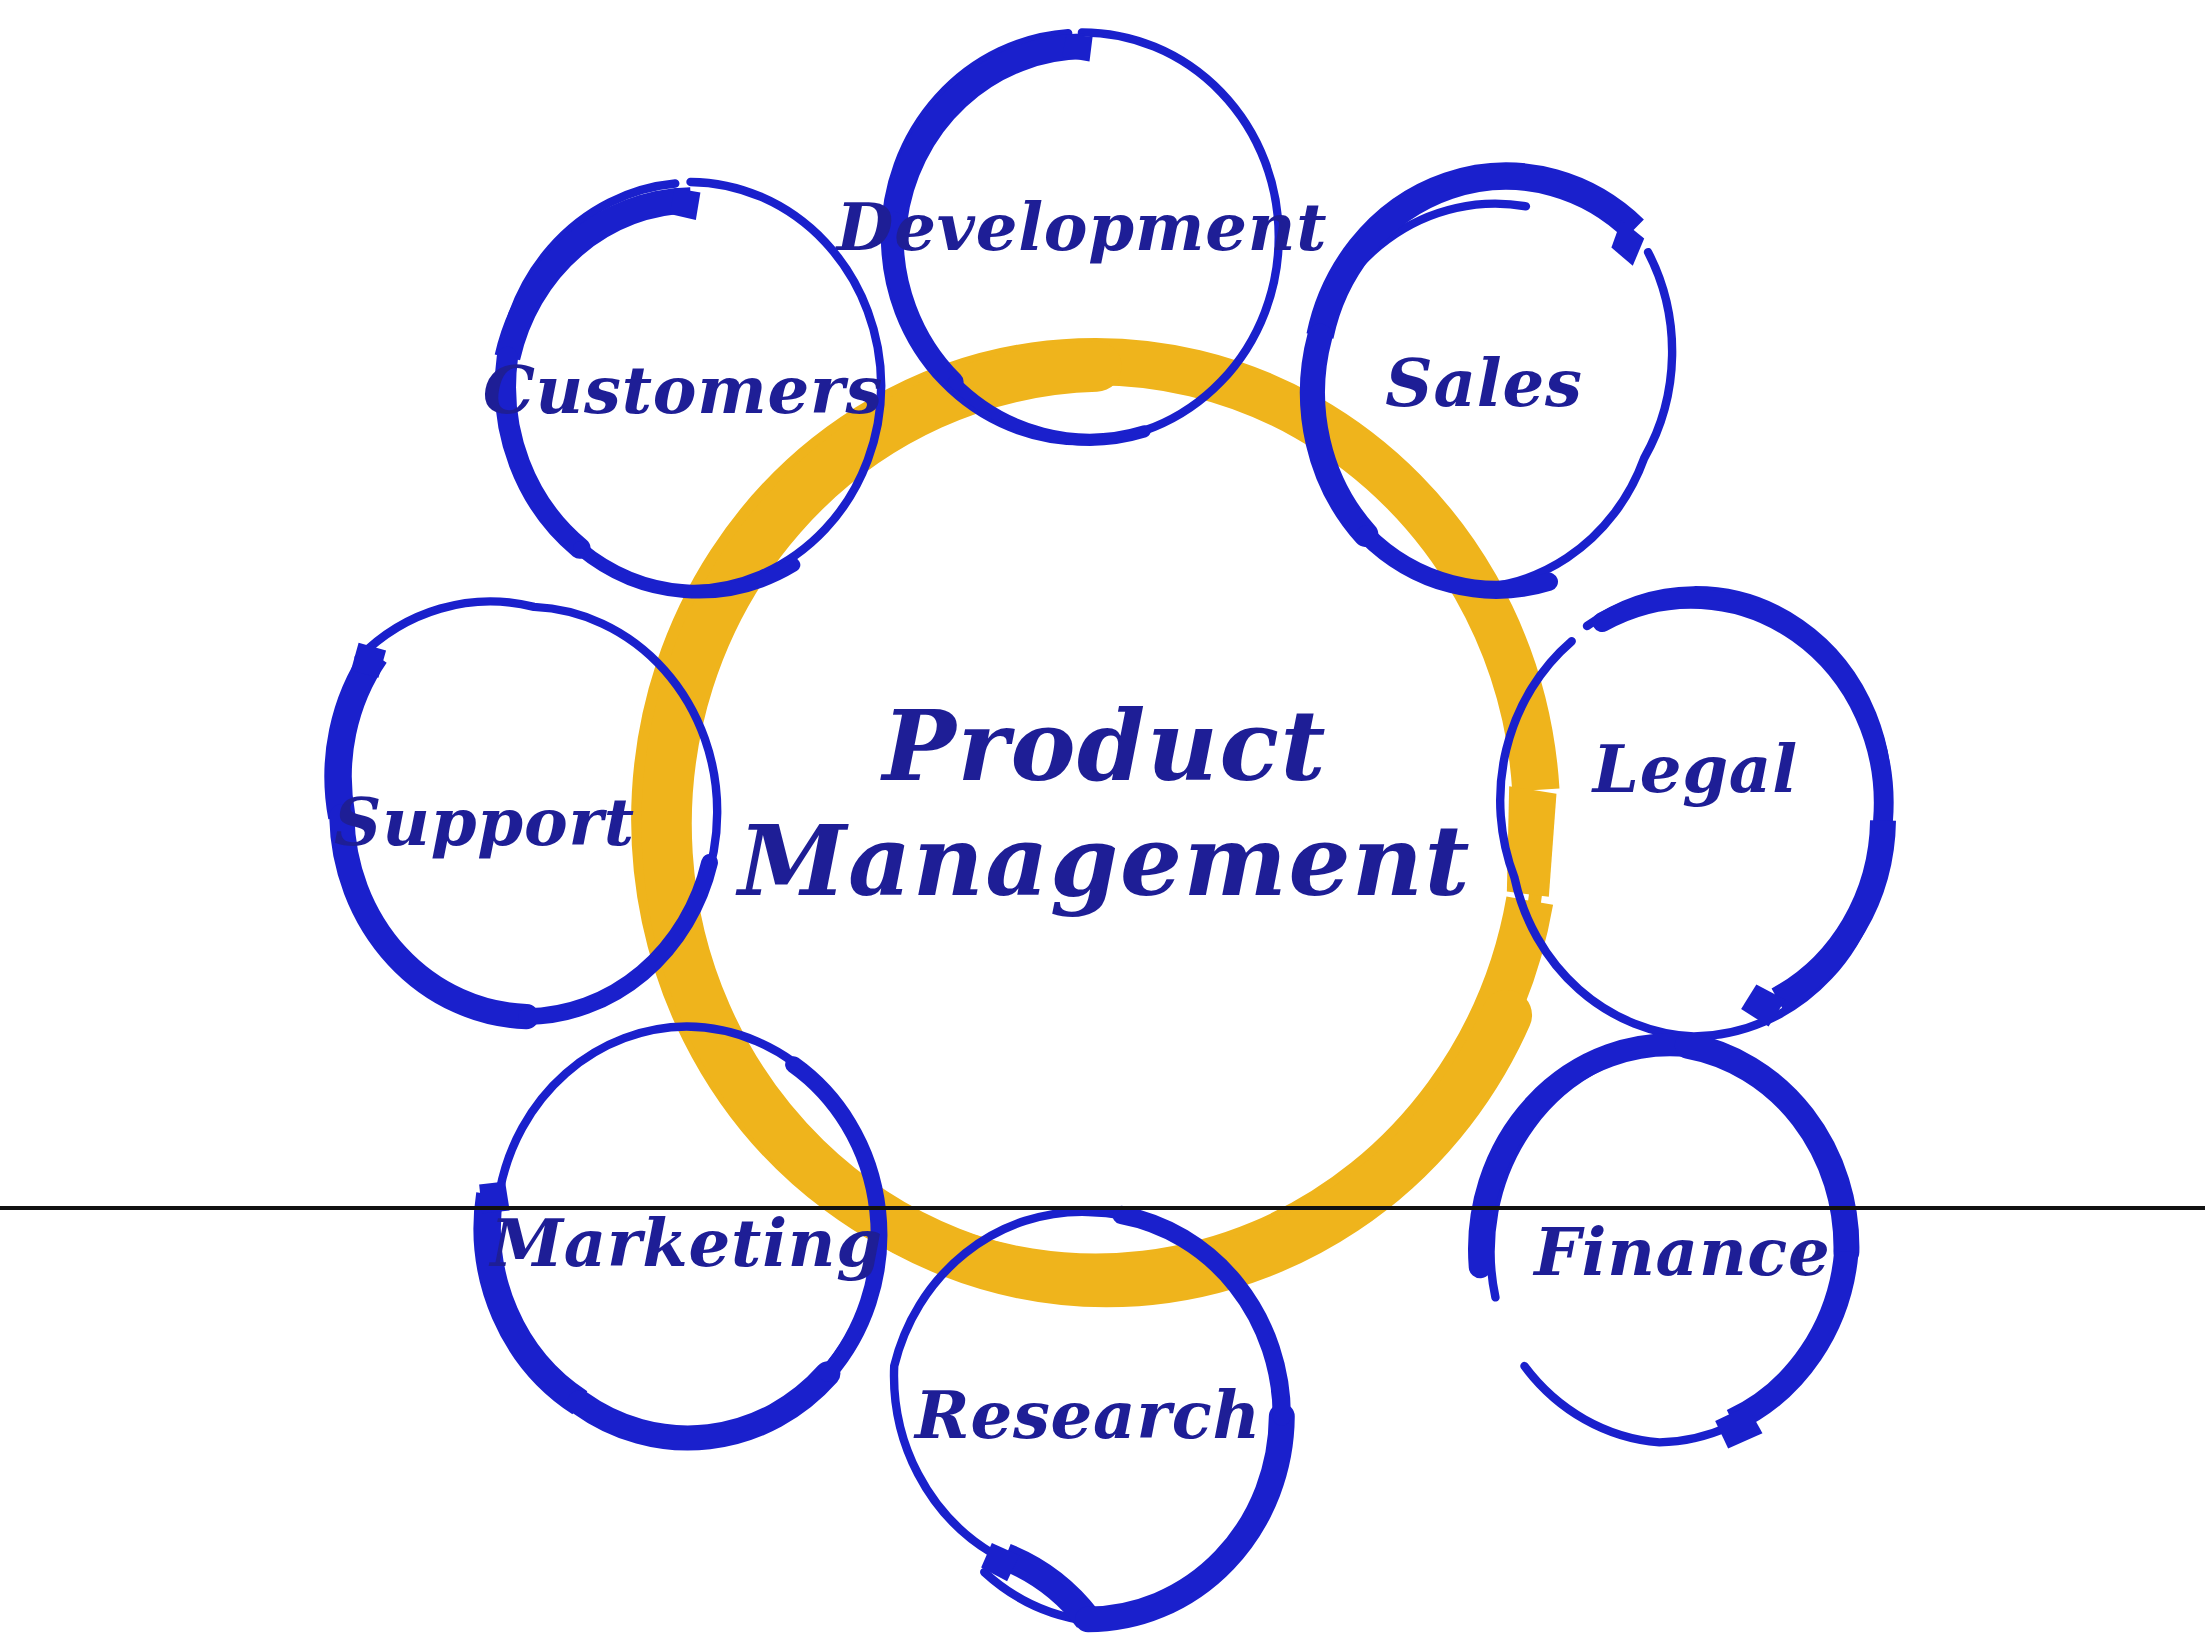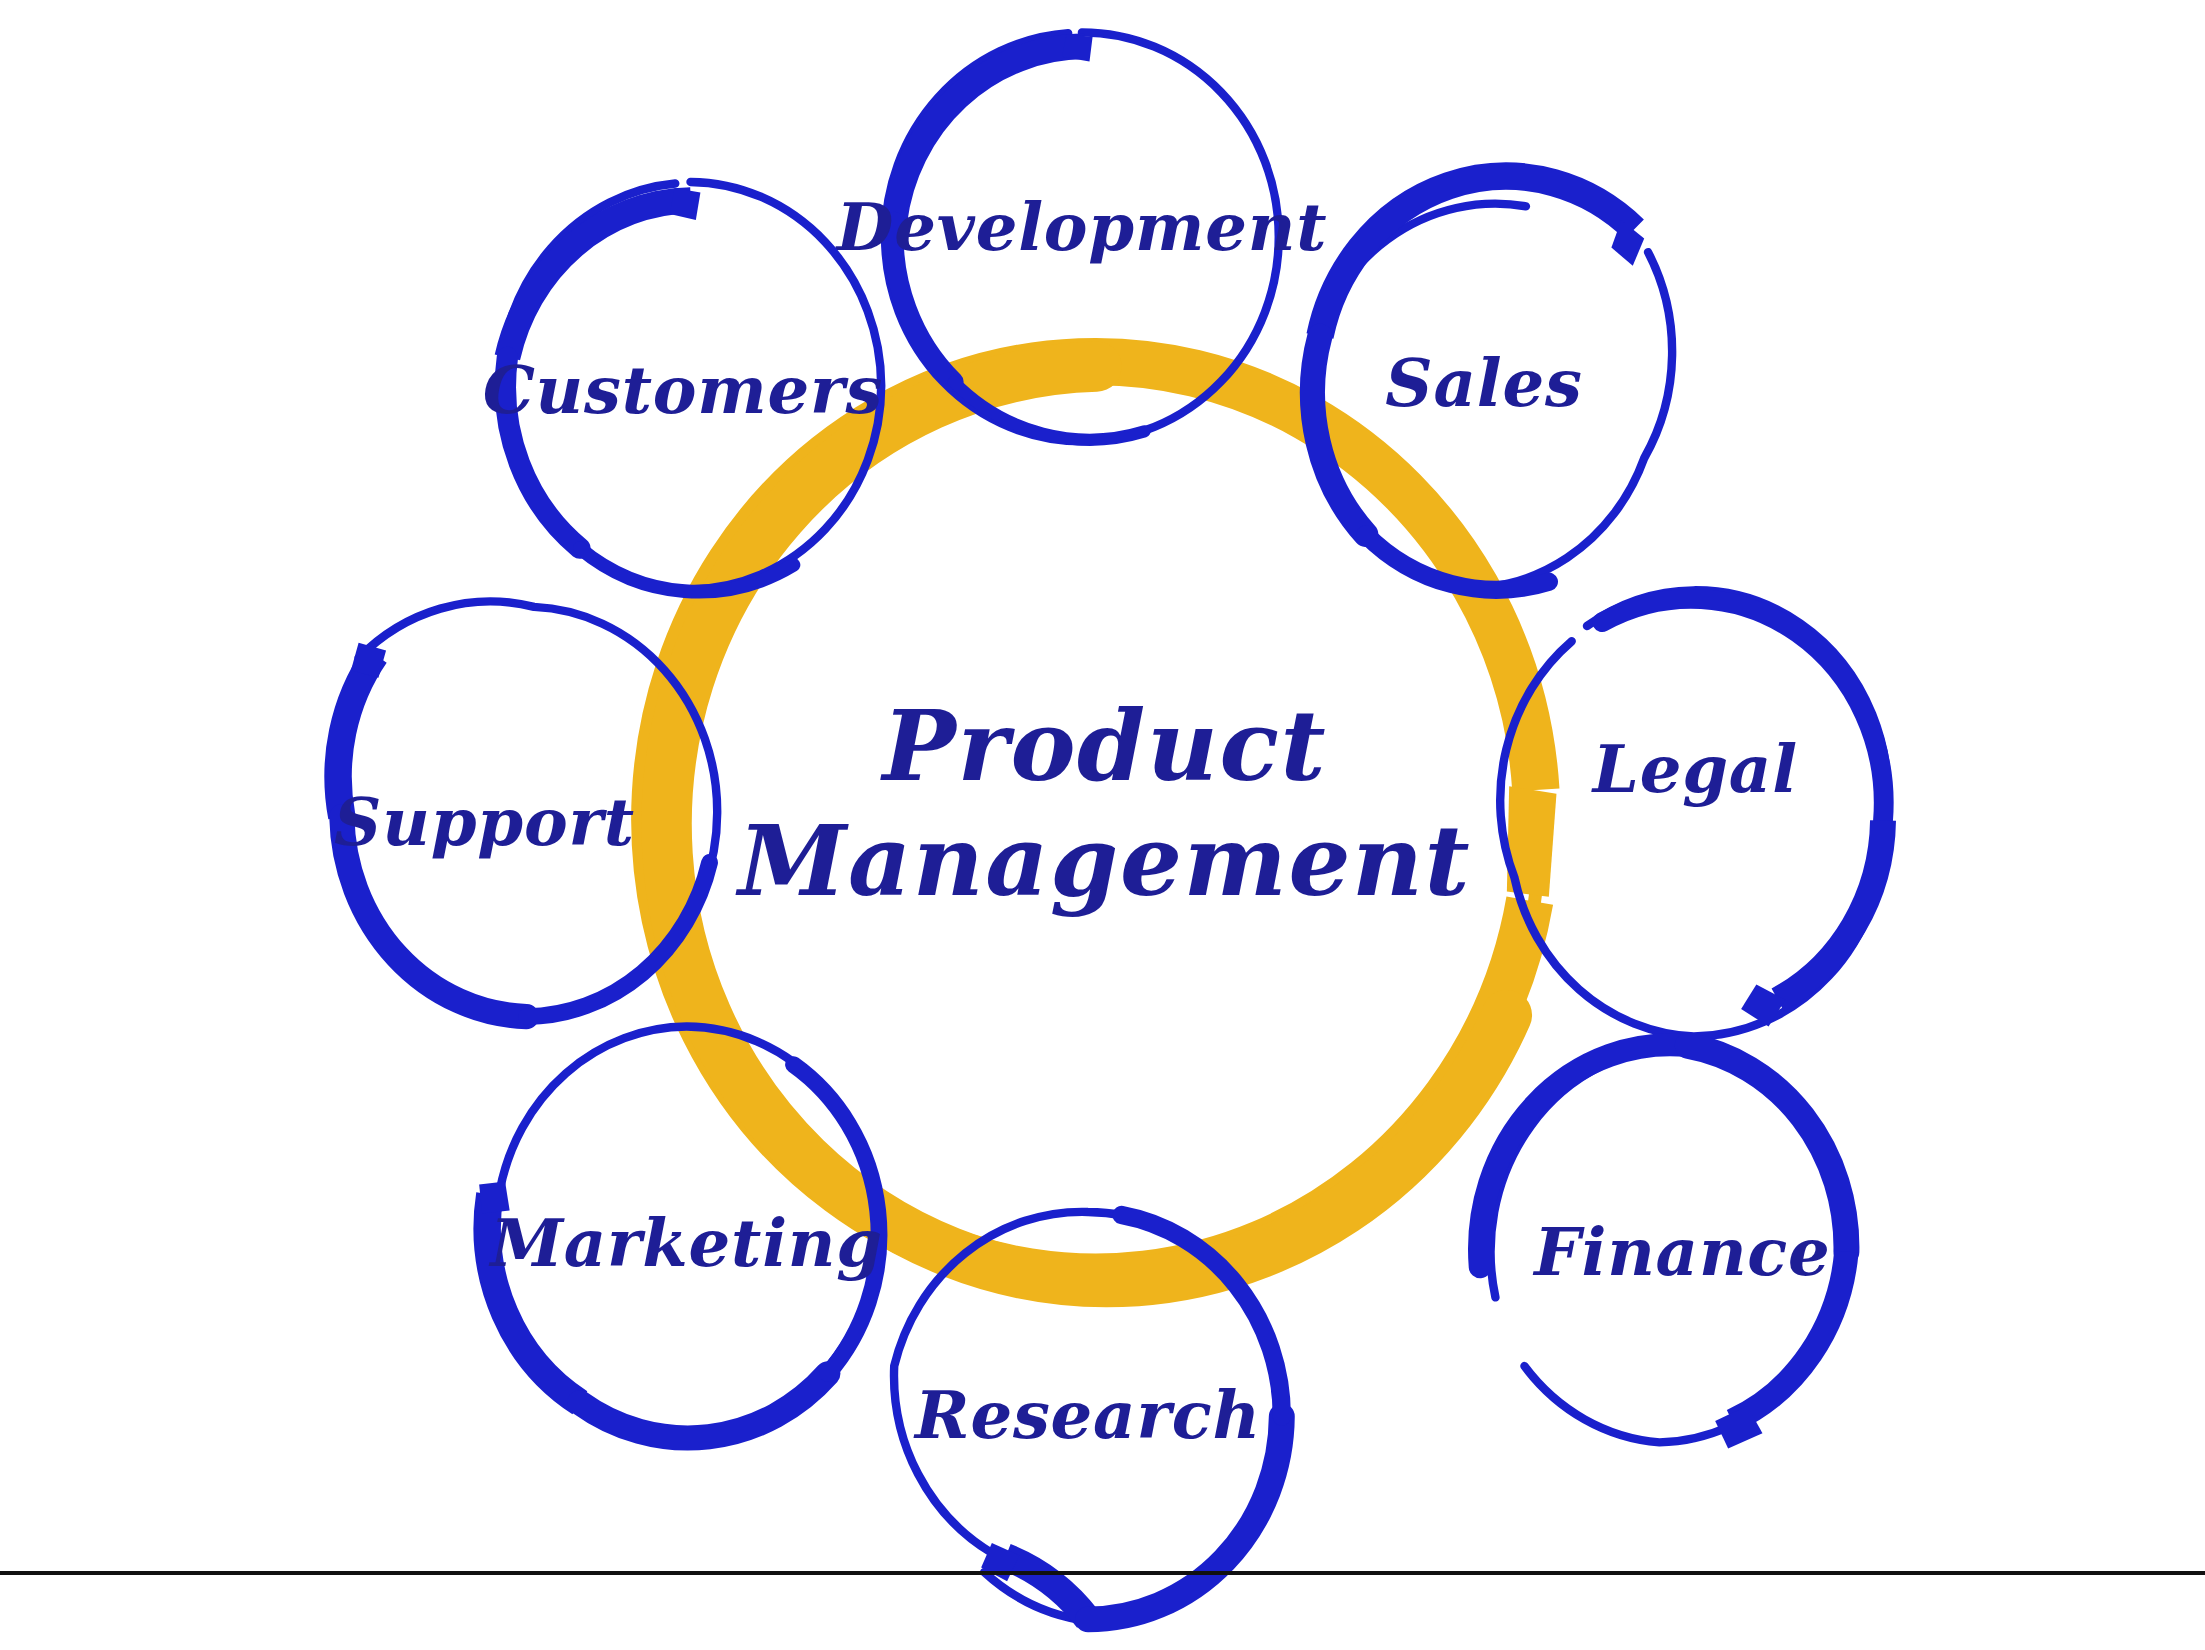--- a/index.html
+++ b/index.html
@@ -11,21 +11,21 @@
     width: 2205px;
     height: 1651px;
     overflow: hidden;
     position: relative;
     font-family: "DejaVu Sans", sans-serif;
   }
   #stage {
     position: absolute;
     left: 0; top: 0;
     width: 2205px;
-    height: 1575px;
+    height: 1210px;
     background: #ffffff;
   }
   #diagram-svg {
     position: absolute;
     left: 0; top: 0;
     width: 2205px;
     height: 1651px;
     display: block;
   }
   .node-label {

